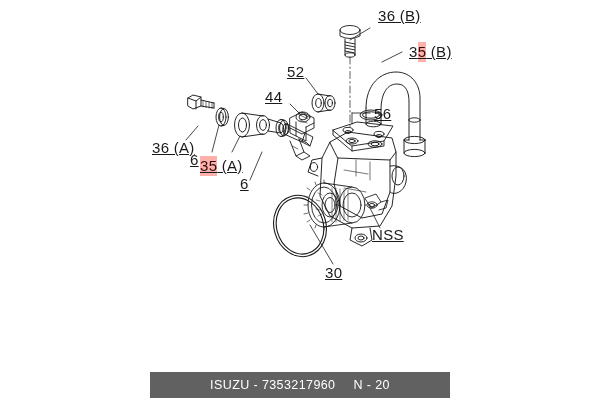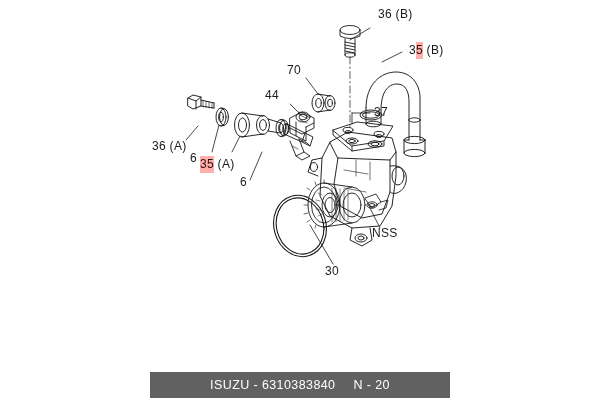--- a/index.html
+++ b/index.html
@@ -20,25 +20,26 @@
   #drawing-svg {
     position: absolute;
     left: 0;
     top: 0;
     width: 600px;
     height: 400px;
   }
   .callout {
     position: absolute;
     font-family: "Liberation Sans", sans-serif;
-    font-size: 12px;
+    font-size: 15px;
     color: #1a1a1a;
     white-space: nowrap;
     letter-spacing: 0.3px;
     line-height: 1;
+    text-decoration: underline;
   }
   .callout .hl {
     background: #ffb0aa;
     color: #2b0d0c;
     padding: 1px 0px 2px 0px;
   }
   .footer-bar {
     position: absolute;
     left: 150px;
     top: 372px;
@@ -255,36 +256,36 @@
         <ellipse cx="300" cy="226" rx="23.4" ry="28.4" transform="rotate(-16 300 226)"></ellipse>
       </g>
 
     </g>
   </svg>
 
   <div class="callout" style="left:378px; top:8px;">36 (B)</div>
 
   <div class="callout" style="left:409px; top:44px;"><span>3</span><span class="hl">5</span><span> (B)</span></div>
 
-  <div class="callout" style="left:287px; top:64px;">70</div>
+  <div class="callout" style="left:287px; top:64px;">52</div>
 
   <div class="callout" style="left:265px; top:89px;">44</div>
 
-  <div class="callout" style="left:374px; top:106px;">37</div>
+  <div class="callout" style="left:374px; top:106px;">56</div>
 
   <div class="callout" style="left:152px; top:140px;">36 (A)</div>
 
   <div class="callout" style="left:190px; top:152px;">6</div>
 
   <div class="callout" style="left:200px; top:158px;"><span></span><span class="hl">35</span><span> (A)</span></div>
 
   <div class="callout" style="left:240px; top:176px;">6</div>
 
   <div class="callout" style="left:325px; top:265px;">30</div>
 
   <div class="callout" style="left:372px; top:227px;">NSS</div>
 
   <div class="footer-bar">
-    <span class="footer-text">ISUZU - 6310383840</span>
+    <span class="footer-text">ISUZU - 7353217960</span>
     <span class="footer-text">N - 20</span>
   </div>
 
 </div>
 
 </body></html>

